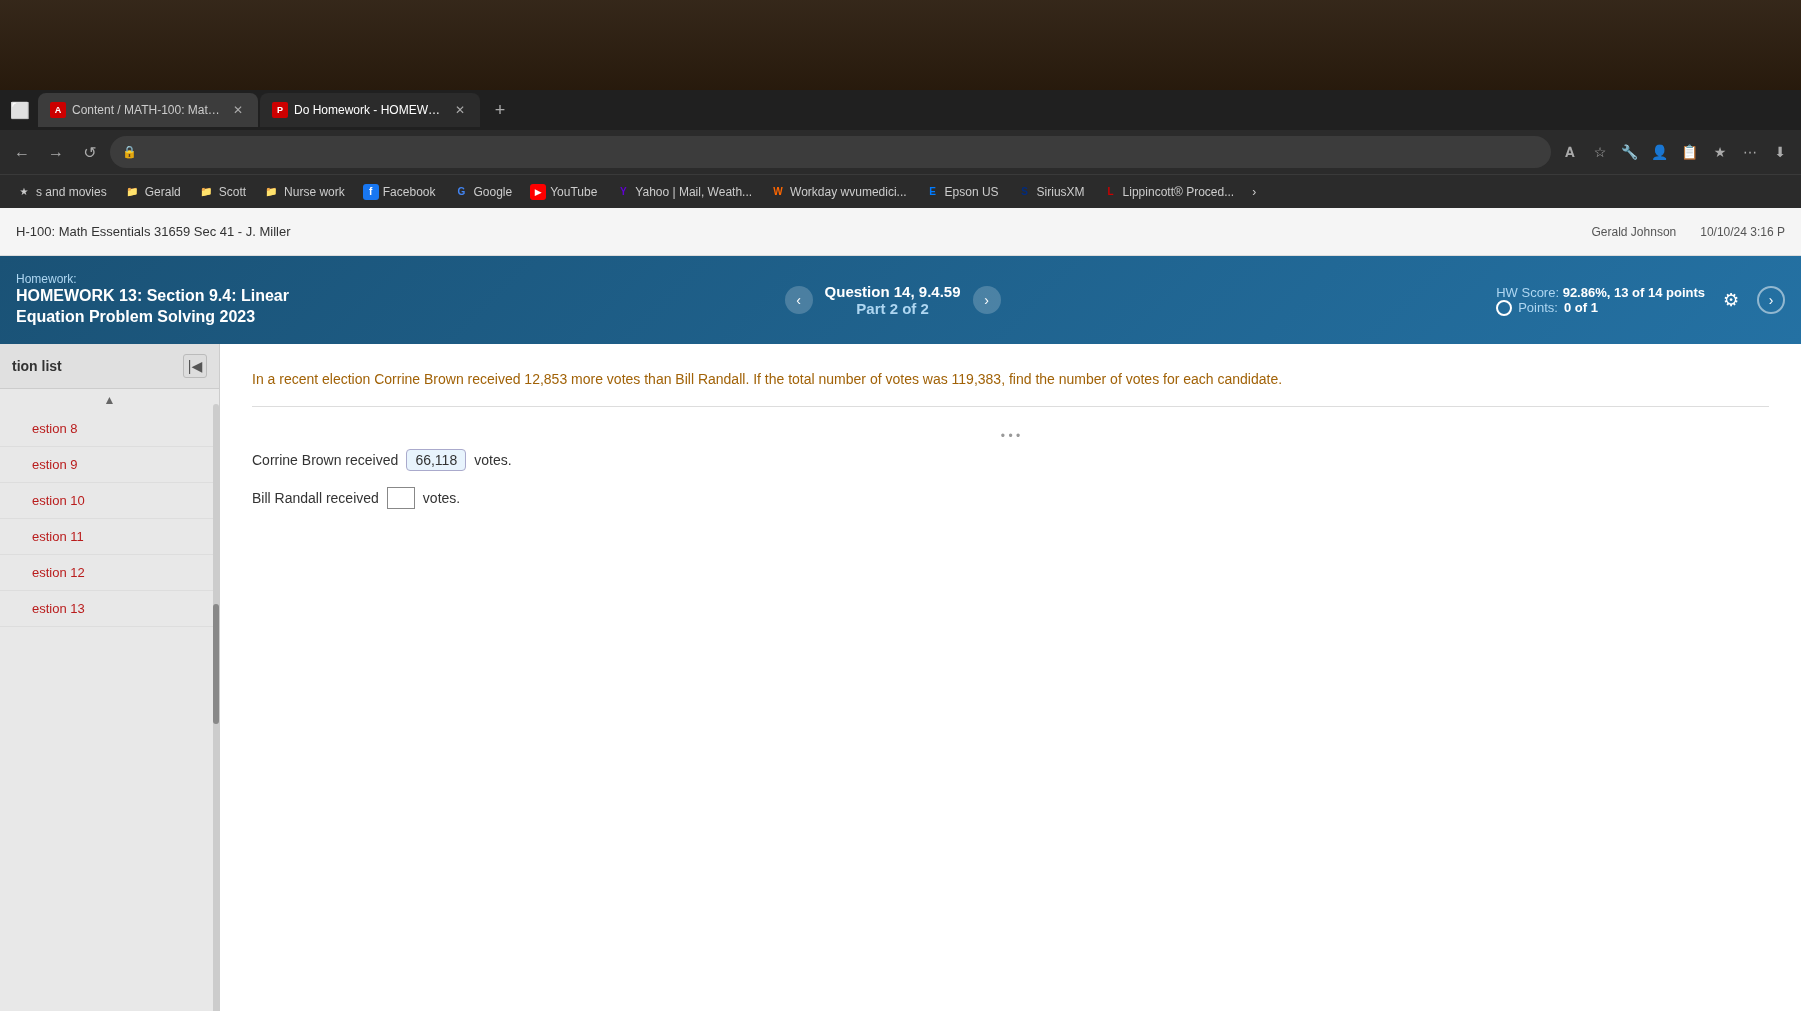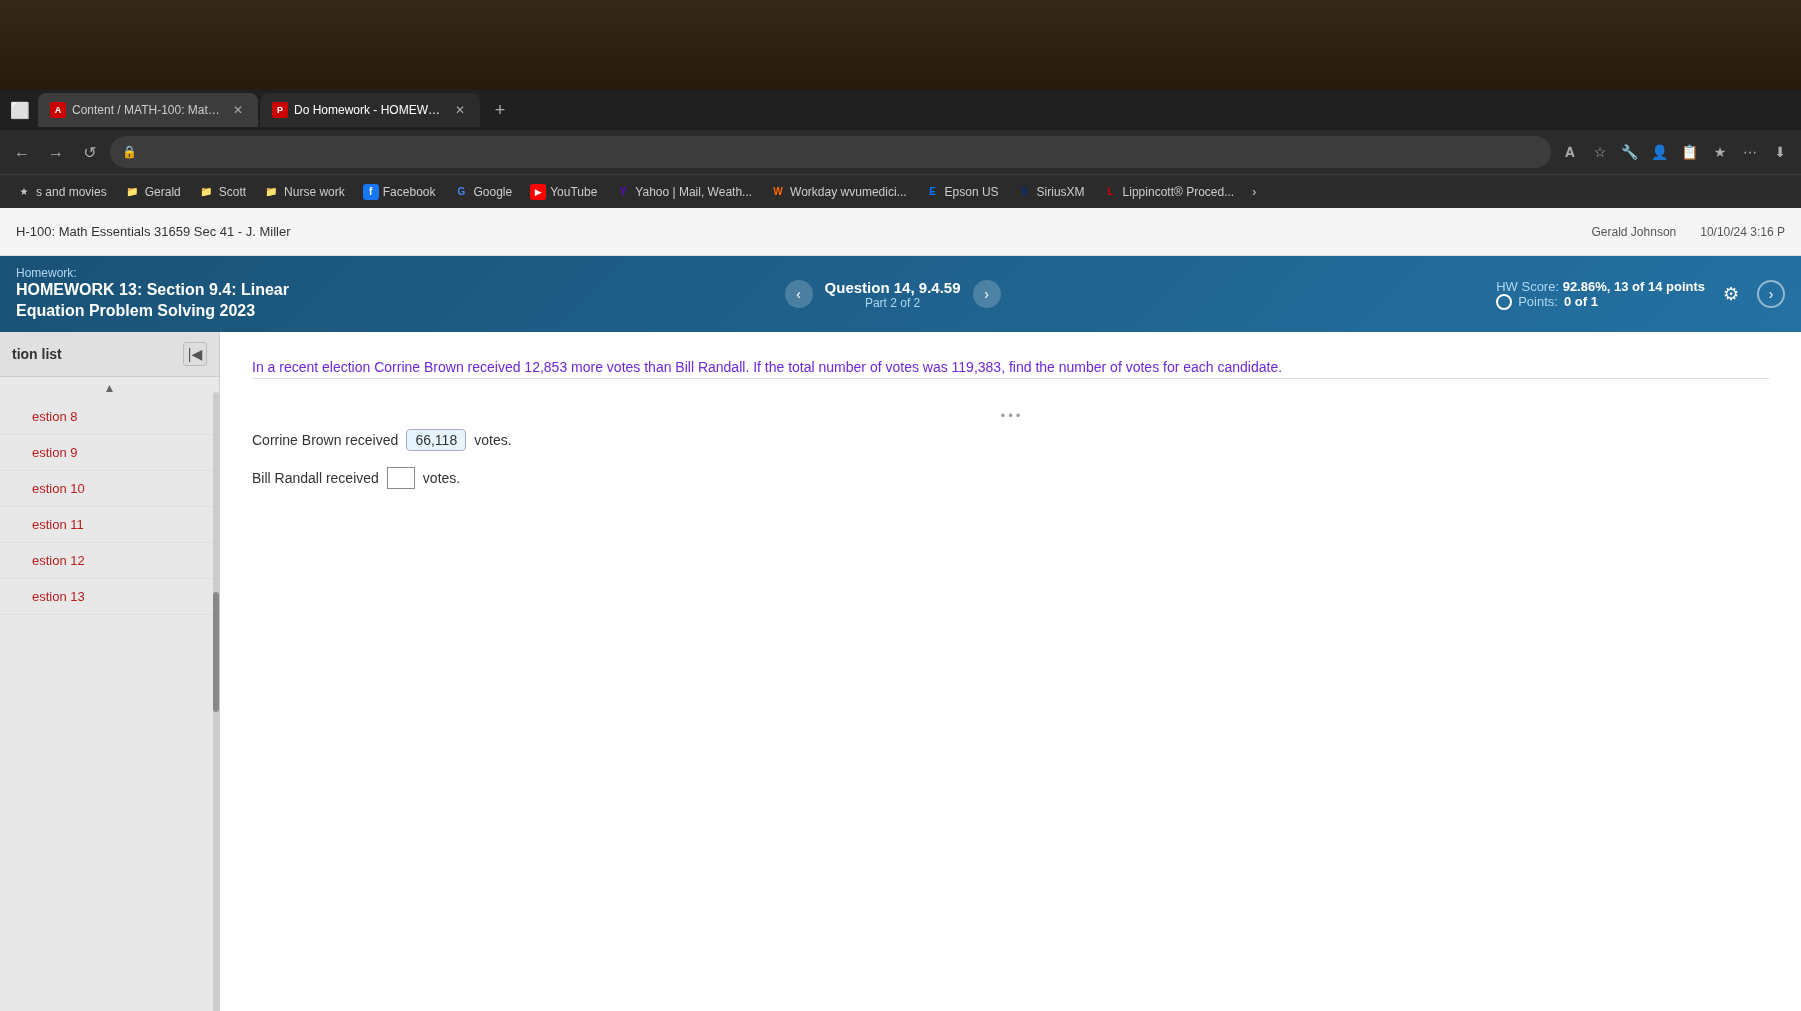--- a/index.html
+++ b/index.html
@@ -136,38 +136,38 @@
       border-bottom: 1px solid #ddd; height: 48px;
     }
 
     .course-title-text { font-size: 13px; color: #333; font-weight: 500; }
     .course-user-info { font-size: 12px; color: #555; }
 
     
     .homework-header {
       background: linear-gradient(135deg, #1a5276, #2471a3);
       color: white; display: flex; align-items: center;
-      padding: 8px 16px; height: 76px; gap: 16px;
+      padding: 8px 16px; height: 88px; gap: 16px;
     }
 
     .hw-left { flex: 0 0 auto; }
     .hw-label { font-size: 12px; color: #aed6f1; }
     .hw-title { font-size: 16px; font-weight: bold; line-height: 1.3; }
 
     .hw-center { flex: 1; display: flex; align-items: center; justify-content: center; gap: 12px; }
 
     .nav-arrow {
       width: 28px; height: 28px; background: rgba(255,255,255,0.2);
       border-radius: 50%; display: flex; align-items: center; justify-content: center;
       cursor: pointer; font-size: 14px; color: white;
     }
 
     .question-info { text-align: center; }
     .question-title { font-size: 15px; font-weight: bold; }
-    .question-sub { font-size: 12px; color: #aed6f1; }
+    .question-sub { font-size: 15px; color: #aed6f1; font-weight: bold; }
 
     .hw-right { flex: 0 0 auto; text-align: right; display: flex; align-items: center; gap: 12px; }
     .hw-score-section { text-align: right; }
     .hw-score { font-size: 13px; color: #aed6f1; }
     .hw-score strong { color: white; }
     .hw-points { font-size: 13px; color: #aed6f1; display: flex; align-items: center; gap: 6px; }
     .hw-points strong { color: white; }
     .circle-icon {
       width: 16px; height: 16px; border: 2px solid white; border-radius: 50%;
       display: inline-block;
@@ -223,22 +223,22 @@
       width: 6px; height: 120px; background: #888; border-radius: 3px;
       position: absolute; top: 200px;
     }
 
     
     .content-area {
       flex: 1; background: white; padding: 24px 32px; overflow-y: auto;
     }
 
     .question-text {
-      font-size: 14px; color: #6d28d9; line-height: 1.6; margin-bottom: 24px;
-      padding-bottom: 0; border-bottom: 1px solid #ddd;
+      font-size: 14px; color: #a16207; line-height: 1.6; margin-bottom: 16px;
+      padding-bottom: 16px; border-bottom: 1px solid #ddd;
     }
 
     .answer-row {
       display: flex; align-items: center; gap: 8px;
       font-size: 14px; color: #333; margin-bottom: 16px;
     }
 
     .answer-box {
       display: inline-block; background: #e8f4fd; border: 1px solid #aac;
       border-radius: 4px; padding: 2px 8px;

